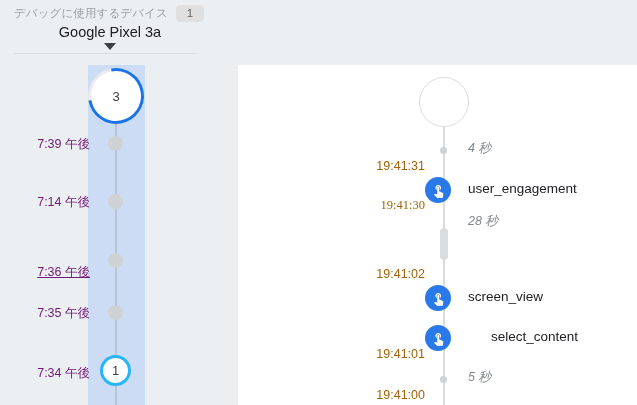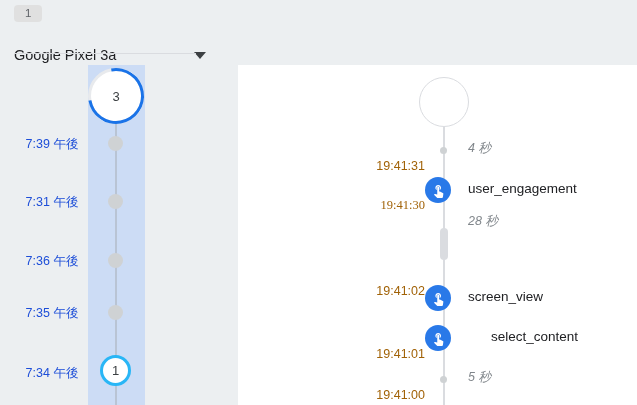--- a/index.html
+++ b/index.html
@@ -43,22 +43,23 @@
     font-size: 11.5px;
     border-radius: 4px;
     padding: 1px 11px;
     line-height: 15px;
   }
   #device-value-row {
     display: flex;
     align-items: center;
     justify-content: space-between;
     height: 26px;
-    margin-top: 20px;
+    margin-top: 2px;
     padding-right: 4px;
+    flex-direction: column;
   }
   #device-value {
     font-size: 14.5px;
     color: #202124;
   }
   #device-caret {
     width: 0;
     height: 0;
     border-left: 6px solid transparent;
     border-right: 6px solid transparent;
@@ -95,23 +96,23 @@
     left: 115px;
     top: 30px;
     width: 2px;
     height: 360px;
     background: #b9c4d4;
   }
   .session-tick-label {
     position: absolute;
     right: 0;
     width: 76px;
-    text-align: center;
+    text-align: right;
     font-size: 12.5px;
-    color: #1d4ed8;
+    color: #701a75;
     white-space: nowrap;
   }
   .session-tick-dot {
     position: absolute;
     left: 108px;
     width: 15px;
     height: 15px;
     border-radius: 50%;
     background: #cfd2d4;
   }
@@ -242,39 +243,40 @@
     font-size: 13.5px;
     color: #202124;
     white-space: nowrap;
   }
 </style>
 </head>
 <body>
 
 <div id="device-selector">
   <div id="device-label-row">
+    <span id="device-label">デバッグに使用するデバイス</span>
     <span id="device-count-badge">1</span>
   </div>
   <div id="device-value-row">
     <span id="device-value">Google Pixel 3a</span>
     <span id="device-caret"></span>
   </div>
   <div id="device-underline"></div>
 </div>
 
 <div id="session-timeline">
   <div id="session-highlight-band"></div>
   <div id="session-axis-line"></div>
 
   <div id="session-ticks">
       <div class="session-tick-label" style="top: 74px; right: 130px;">7:39 午後</div>
       <div class="session-tick-dot" style="top: 74px;"></div>
-      <div class="session-tick-label" style="top: 132px; right: 130px;">7:31 午後</div>
+      <div class="session-tick-label" style="top: 132px; right: 130px;">7:14 午後</div>
       <div class="session-tick-dot" style="top: 132px;"></div>
-      <div class="session-tick-label" style="top: 191px; right: 130px;">7:36 午後</div>
+      <div class="session-tick-label" style="top: 202px; right: 130px; text-decoration: underline;">7:36 午後</div>
       <div class="session-tick-dot" style="top: 191px;"></div>
       <div class="session-tick-label" style="top: 243px; right: 130px;">7:35 午後</div>
       <div class="session-tick-dot" style="top: 243px;"></div>
       <div class="session-tick-label" style="top: 303px; right: 130px;">7:34 午後</div>
       <div class="session-tick-dot" style="top: 303px;"></div>
     </div>
 
   <div id="session-top-marker">
     <div class="ring"></div>
     <div class="arc"></div>
@@ -296,21 +298,21 @@
       <div class="event-small-dot" style="top: 82px;"></div>
       <div class="event-time" style="top: 94px;">19:41:31</div>
       <div class="event-node" style="top: 112px;">
         <svg width="15" height="15" viewBox="0 0 24 24" fill="#ffffff" aria-hidden="true">
           <path d="M9 11.24V7.5a2.5 2.5 0 0 1 5 0v3.74c1.21-.81 2-2.18 2-3.74C16 5.01 13.99 3 11.5 3S7 5.01 7 7.5c0 1.56.79 2.93 2 3.74zm9.84 4.63l-4.54-2.26c-.17-.07-.35-.11-.54-.11H13v-6c0-.83-.67-1.5-1.5-1.5S10 6.67 10 7.5v10.74l-3.43-.72c-.08-.01-.15-.03-.24-.03-.31 0-.59.13-.79.33l-.79.8 4.94 4.94c.27.27.65.44 1.06.44h6.79c.75 0 1.33-.55 1.44-1.28l.75-5.27c.01-.07.02-.14.02-.2 0-.62-.38-1.16-.91-1.38z"></path>
         </svg>
       </div>
       <div class="event-name" style="top: 116px;">user_engagement</div>
       <div class="event-time" style="top: 133px; font-family: Liberation Serif, serif;">19:41:30</div>
       <div class="event-duration" style="top: 148px;">28 秒</div>
-      <div class="event-time" style="top: 219px;">19:41:02</div>
+      <div class="event-time" style="top: 202px;">19:41:02</div>
       <div class="event-node" style="top: 220px;">
         <svg width="15" height="15" viewBox="0 0 24 24" fill="#ffffff" aria-hidden="true">
           <path d="M9 11.24V7.5a2.5 2.5 0 0 1 5 0v3.74c1.21-.81 2-2.18 2-3.74C16 5.01 13.99 3 11.5 3S7 5.01 7 7.5c0 1.56.79 2.93 2 3.74zm9.84 4.63l-4.54-2.26c-.17-.07-.35-.11-.54-.11H13v-6c0-.83-.67-1.5-1.5-1.5S10 6.67 10 7.5v10.74l-3.43-.72c-.08-.01-.15-.03-.24-.03-.31 0-.59.13-.79.33l-.79.8 4.94 4.94c.27.27.65.44 1.06.44h6.79c.75 0 1.33-.55 1.44-1.28l.75-5.27c.01-.07.02-.14.02-.2 0-.62-.38-1.16-.91-1.38z"></path>
         </svg>
       </div>
       <div class="event-name" style="top: 224px;">screen_view</div>
       <div class="event-node" style="top: 260px;">
         <svg width="15" height="15" viewBox="0 0 24 24" fill="#ffffff" aria-hidden="true">
           <path d="M9 11.24V7.5a2.5 2.5 0 0 1 5 0v3.74c1.21-.81 2-2.18 2-3.74C16 5.01 13.99 3 11.5 3S7 5.01 7 7.5c0 1.56.79 2.93 2 3.74zm9.84 4.63l-4.54-2.26c-.17-.07-.35-.11-.54-.11H13v-6c0-.83-.67-1.5-1.5-1.5S10 6.67 10 7.5v10.74l-3.43-.72c-.08-.01-.15-.03-.24-.03-.31 0-.59.13-.79.33l-.79.8 4.94 4.94c.27.27.65.44 1.06.44h6.79c.75 0 1.33-.55 1.44-1.28l.75-5.27c.01-.07.02-.14.02-.2 0-.62-.38-1.16-.91-1.38z"></path>
         </svg>

